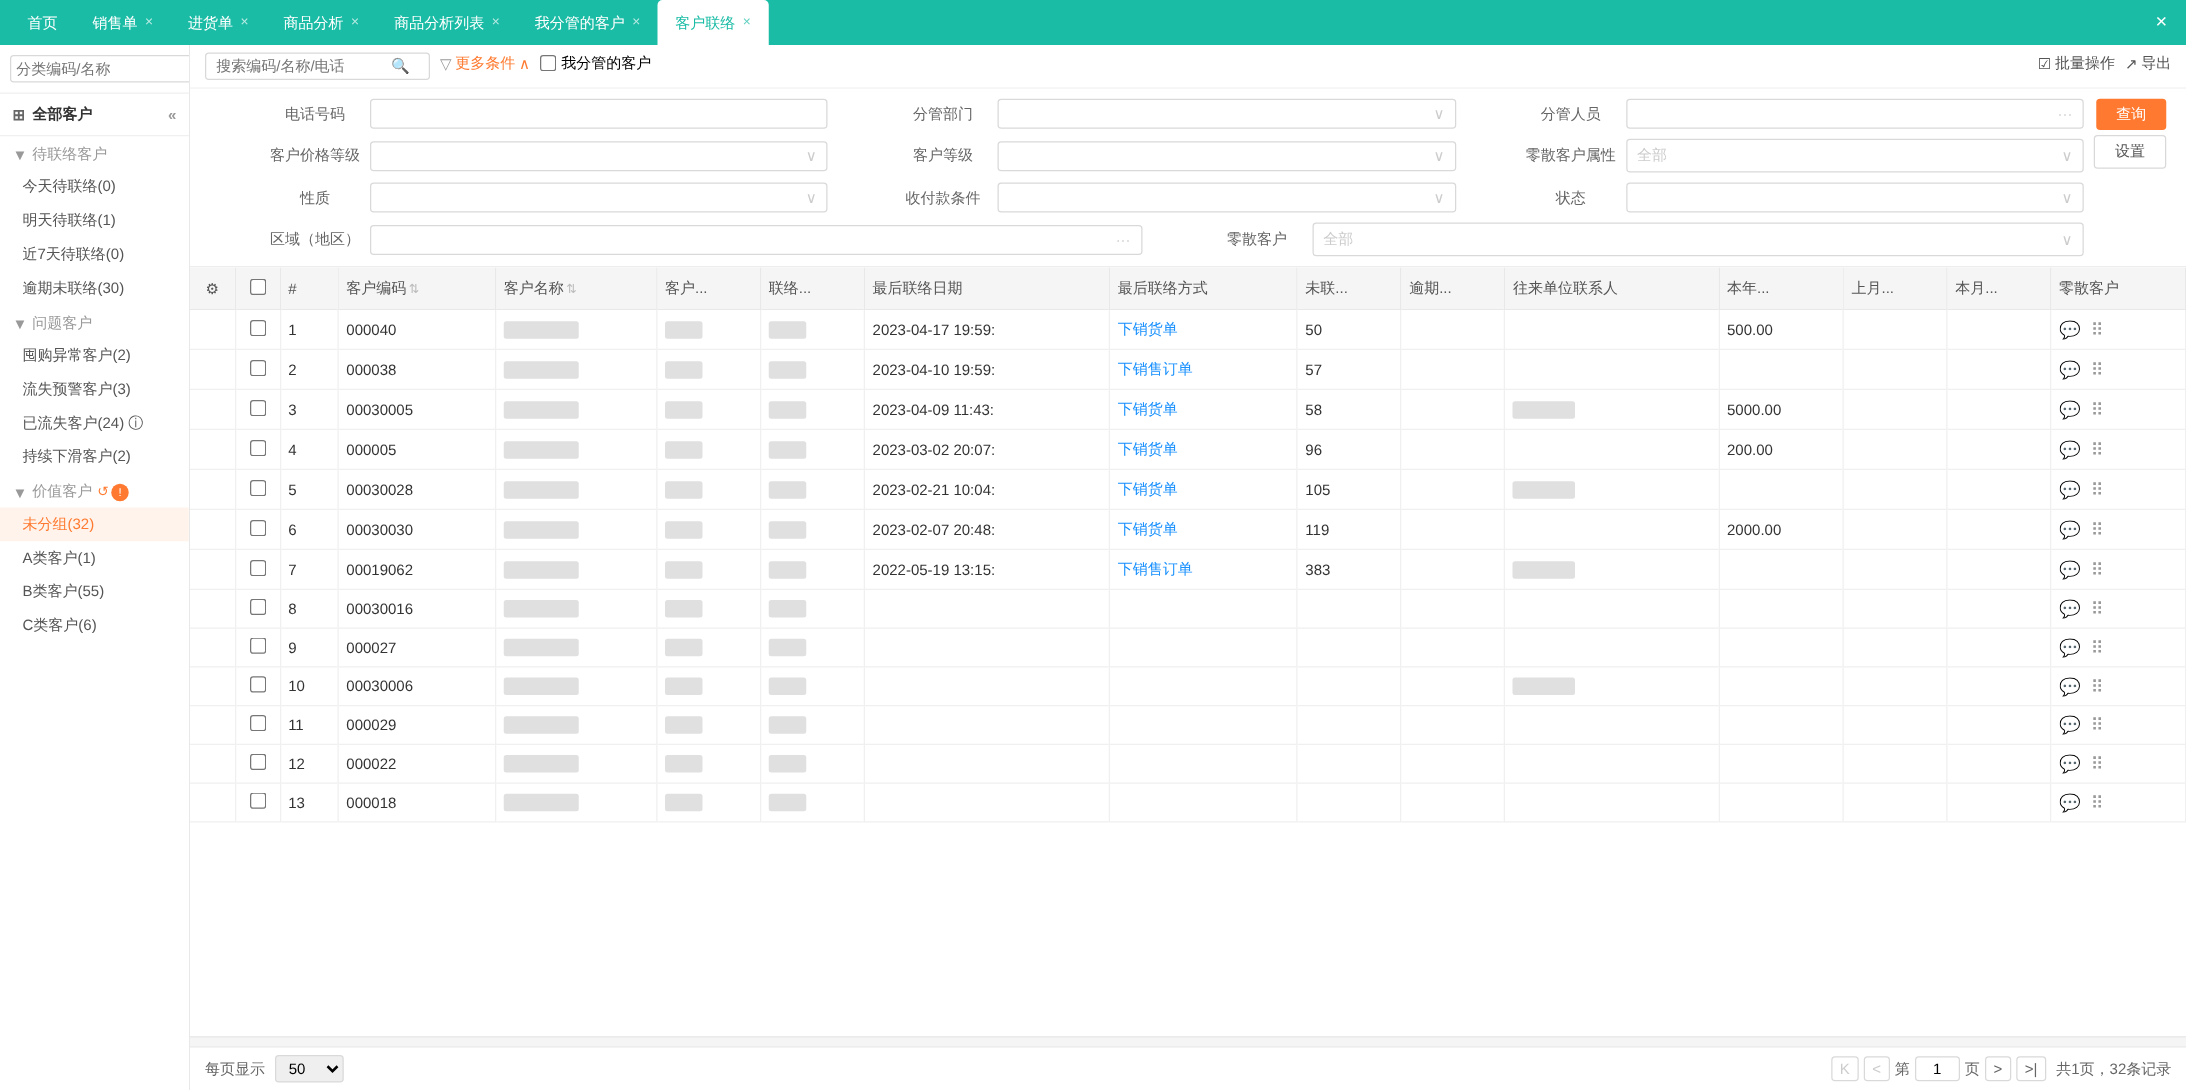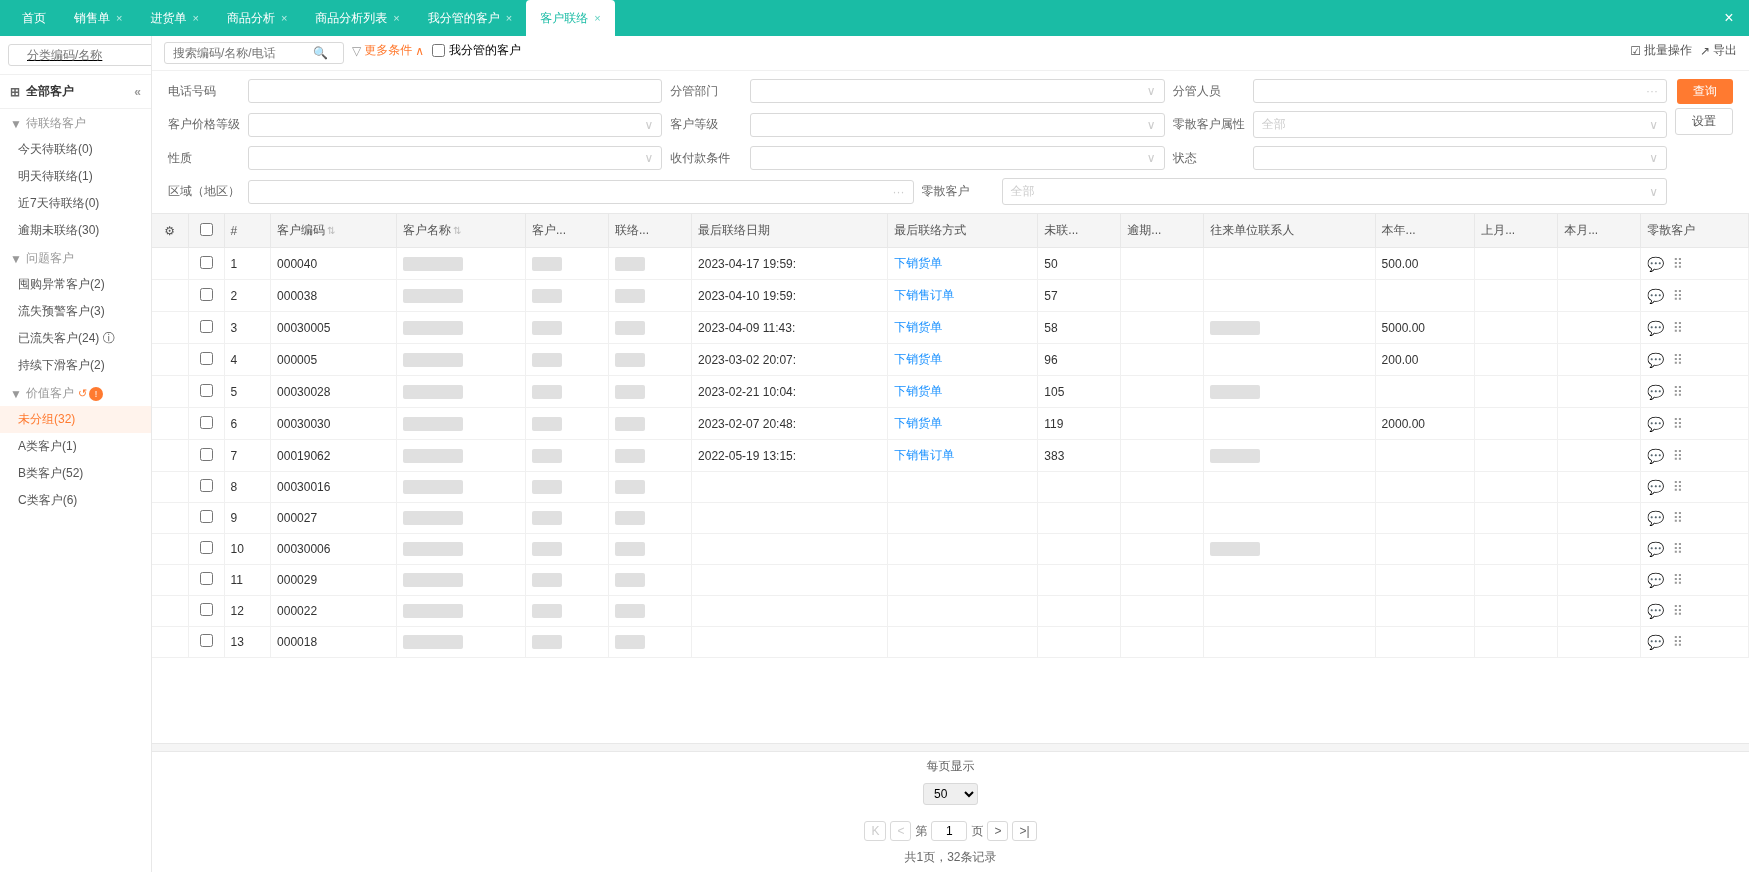--- a/index.html
+++ b/index.html
@@ -66,24 +66,23 @@
     .sidebar-search {
       padding: 8px;
       display: flex;
       align-items: center;
       border-bottom: 1px solid #f0f0f0;
     }
     .sidebar-search input {
       flex: 1;
       border: 1px solid #d9d9d9;
       border-radius: 3px;
-      padding: 3px 18px;
+      padding: 3px 4px;
       font-size: 12px;
       outline: none;
-      text-decoration: underline;
     }
     .sidebar-all {
       padding: 8px 10px;
       display: flex;
       align-items: center;
       font-weight: bold;
       font-size: 13px;
       color: #333;
       border-bottom: 1px solid #f0f0f0;
     }
@@ -174,24 +173,25 @@
     }
     .adv-filter-row:last-child { margin-bottom: 0; }
     .filter-field {
       display: flex;
       align-items: center;
       flex: 1;
       min-width: 0;
     }
     .filter-label {
       width: 80px;
-      text-align: left;
+      text-align: center;
       color: #666;
       flex-shrink: 0;
       padding-right: 8px;
+      margin-left: 48px;
     }
     .filter-input {
       flex: 1;
       border: 1px solid #d9d9d9;
       border-radius: 3px;
       padding: 4px 8px;
       font-size: 12px;
       outline: none;
       min-width: 0;
     }
@@ -310,21 +310,20 @@
     .sort-icon { color: #bbb; font-size: 10px; }
 
     
     .pagination {
       background: #fff;
       border-top: 1px solid #e8e8e8;
       padding: 6px 12px;
       display: flex;
       align-items: center;
       gap: 8px;
-      flex-direction: column;
     }
     .page-size-label { color: #666; }
     .page-size-select {
       border: 1px solid #d9d9d9;
       border-radius: 3px;
       padding: 2px 6px;
       font-size: 12px;
     }
     .page-spacer { flex: 1; }
     .page-nav {
@@ -429,21 +428,21 @@
     <div class="sidebar-item">持续下滑客户(2)</div>
 
     <div class="sidebar-section-title">
       <span class="arrow">▼</span>
       <span>价值客户</span>
       <span style="margin-left:4px;color:#ff7a30;font-size:11px;">↺</span>
       <span style="margin-left:2px;background:#ff7a30;color:#fff;border-radius:50%;width:14px;height:14px;display:inline-flex;align-items:center;justify-content:center;font-size:9px;">!</span>
     </div>
     <div class="sidebar-item active">未分组(32)</div>
     <div class="sidebar-item">A类客户(1)</div>
-    <div class="sidebar-item">B类客户(52)</div>
+    <div class="sidebar-item">B类客户(55)</div>
     <div class="sidebar-item">C类客户(6)</div>
   </div>
 
   <div class="content-area">
 
     <div class="filter-bar">
       <div class="filter-search-box">
         <input type="text" placeholder="搜索编码/名称/电话" style="">
         <span style="color:#999;cursor:pointer;">🔍</span>
       </div>

